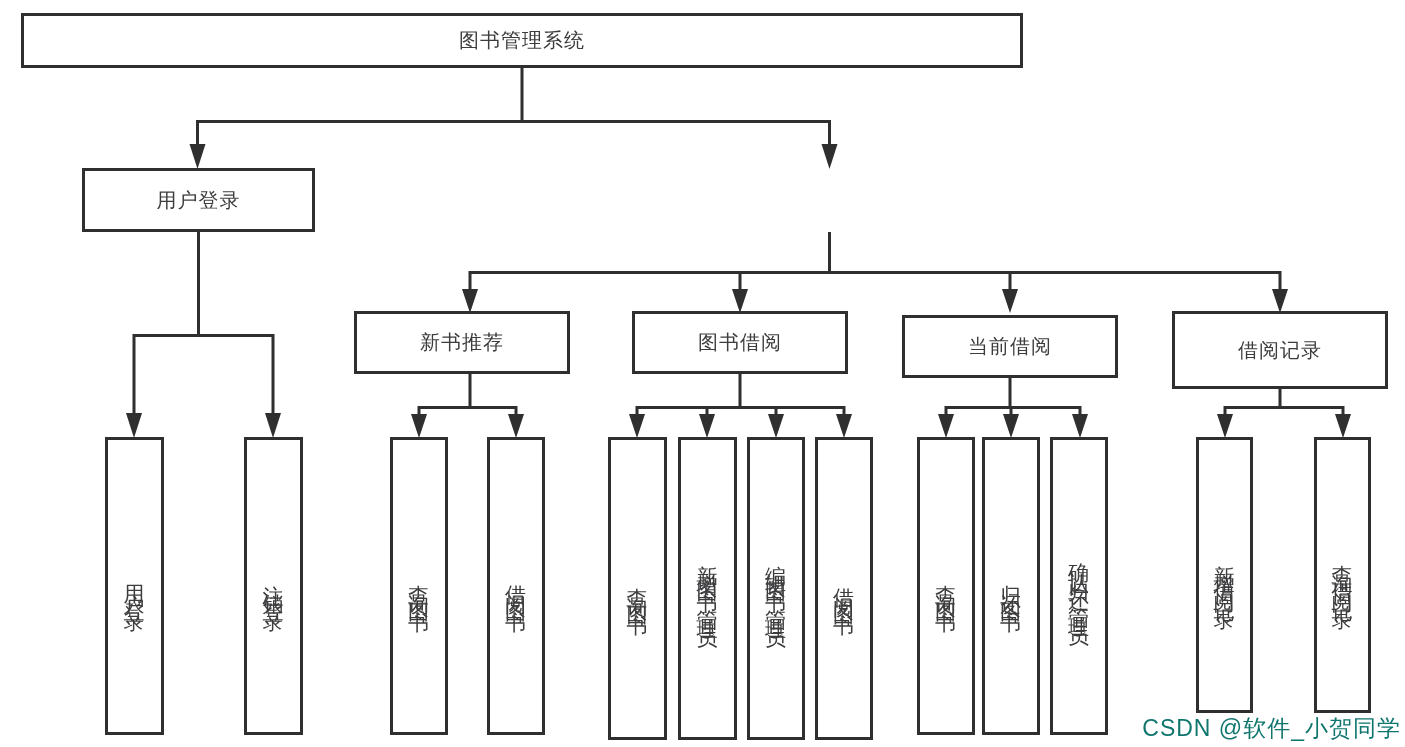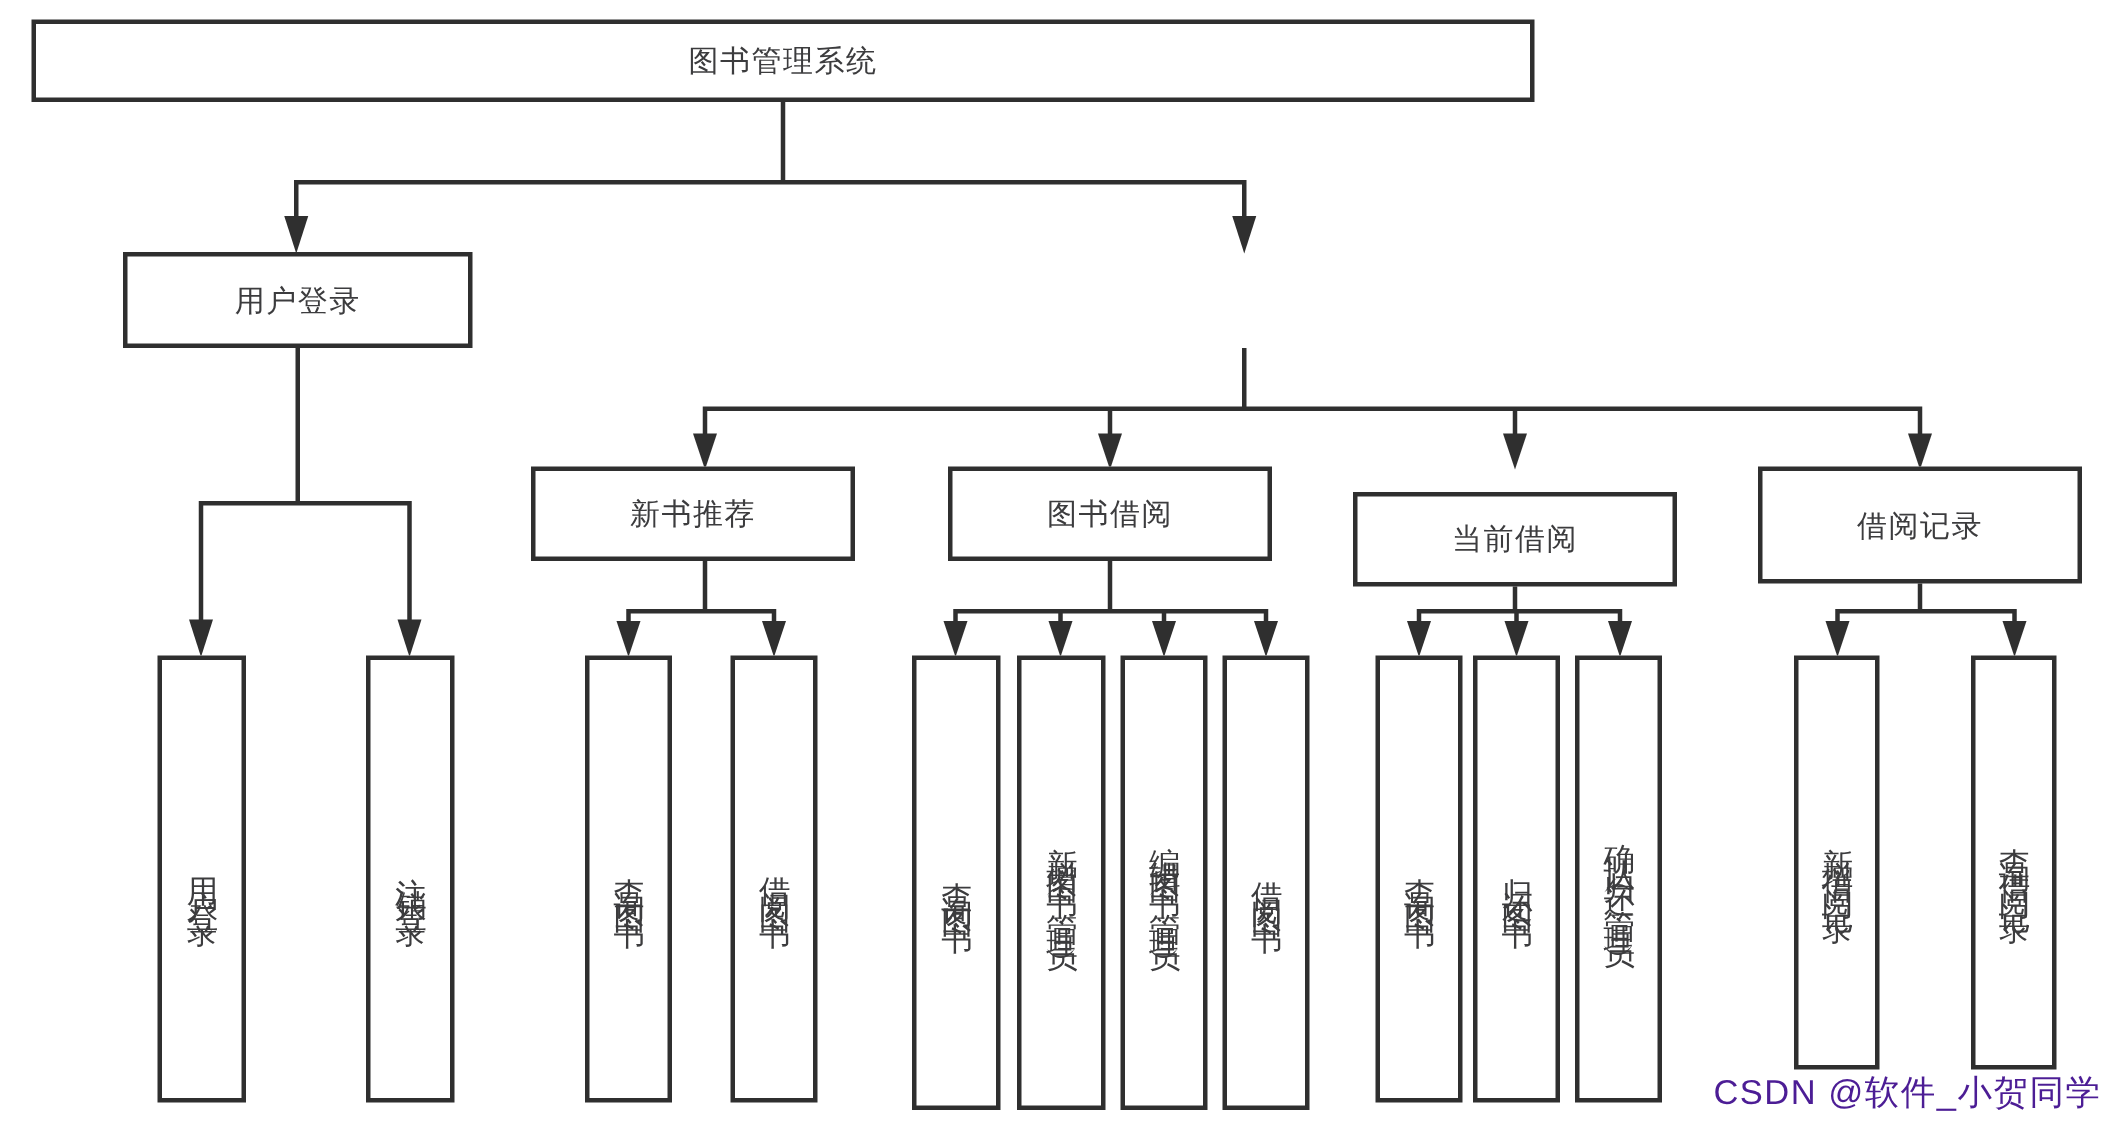--- a/index.html
+++ b/index.html
@@ -38,21 +38,21 @@
     text-orientation: mixed;
     font-size: 21px;
     letter-spacing: 9px;
     line-height: 1;
   }
   .watermark {
     position: absolute;
     right: 4px;
     bottom: 3px;
     font-size: 23px;
-    color: #4c1d95;
+    color: #0f766e;
     letter-spacing: 1px;
     white-space: nowrap;
     font-family: "Liberation Sans", "DejaVu Sans", sans-serif;
   }
 </style>
 </head>
 <body>
 
 <div class="canvas">
 
@@ -100,21 +100,21 @@
       <polygon points="1335,414 1351,414 1343,438"></polygon>
     </g>
   </svg>
 
   <div class="box hbox" style="left:21px; top:13px; width:1002px; height:55px;">图书管理系统</div>
 
   <div class="box hbox" style="left:82px; top:168px; width:233px; height:64px;">用户登录</div>
 
   <div class="box hbox" style="left:354px; top:311px; width:216px; height:63px;">新书推荐</div>
   <div class="box hbox" style="left:632px; top:311px; width:216px; height:63px;">图书借阅</div>
-  <div class="box hbox" style="left:902px; top:328px; width:216px; height:63px;">当前借阅</div>
+  <div class="box hbox" style="left:902px; top:315px; width:216px; height:63px;">当前借阅</div>
   <div class="box hbox" style="left:1172px; top:311px; width:216px; height:78px;">借阅记录</div>
 
   <div class="box vbox" style="left:105px; top:437px; width:59px; height:298px;">用户登录</div>
   <div class="box vbox" style="left:244px; top:437px; width:59px; height:298px;">注销登录</div>
 
   <div class="box vbox" style="left:390px; top:437px; width:58px; height:298px;">查询图书</div>
   <div class="box vbox" style="left:487px; top:437px; width:58px; height:298px;">借阅图书</div>
 
   <div class="box vbox" style="left:608px; top:437px; width:59px; height:303px;">查询图书</div>
   <div class="box vbox" style="left:678px; top:437px; width:59px; height:303px;">新增图书（管理员）</div>

